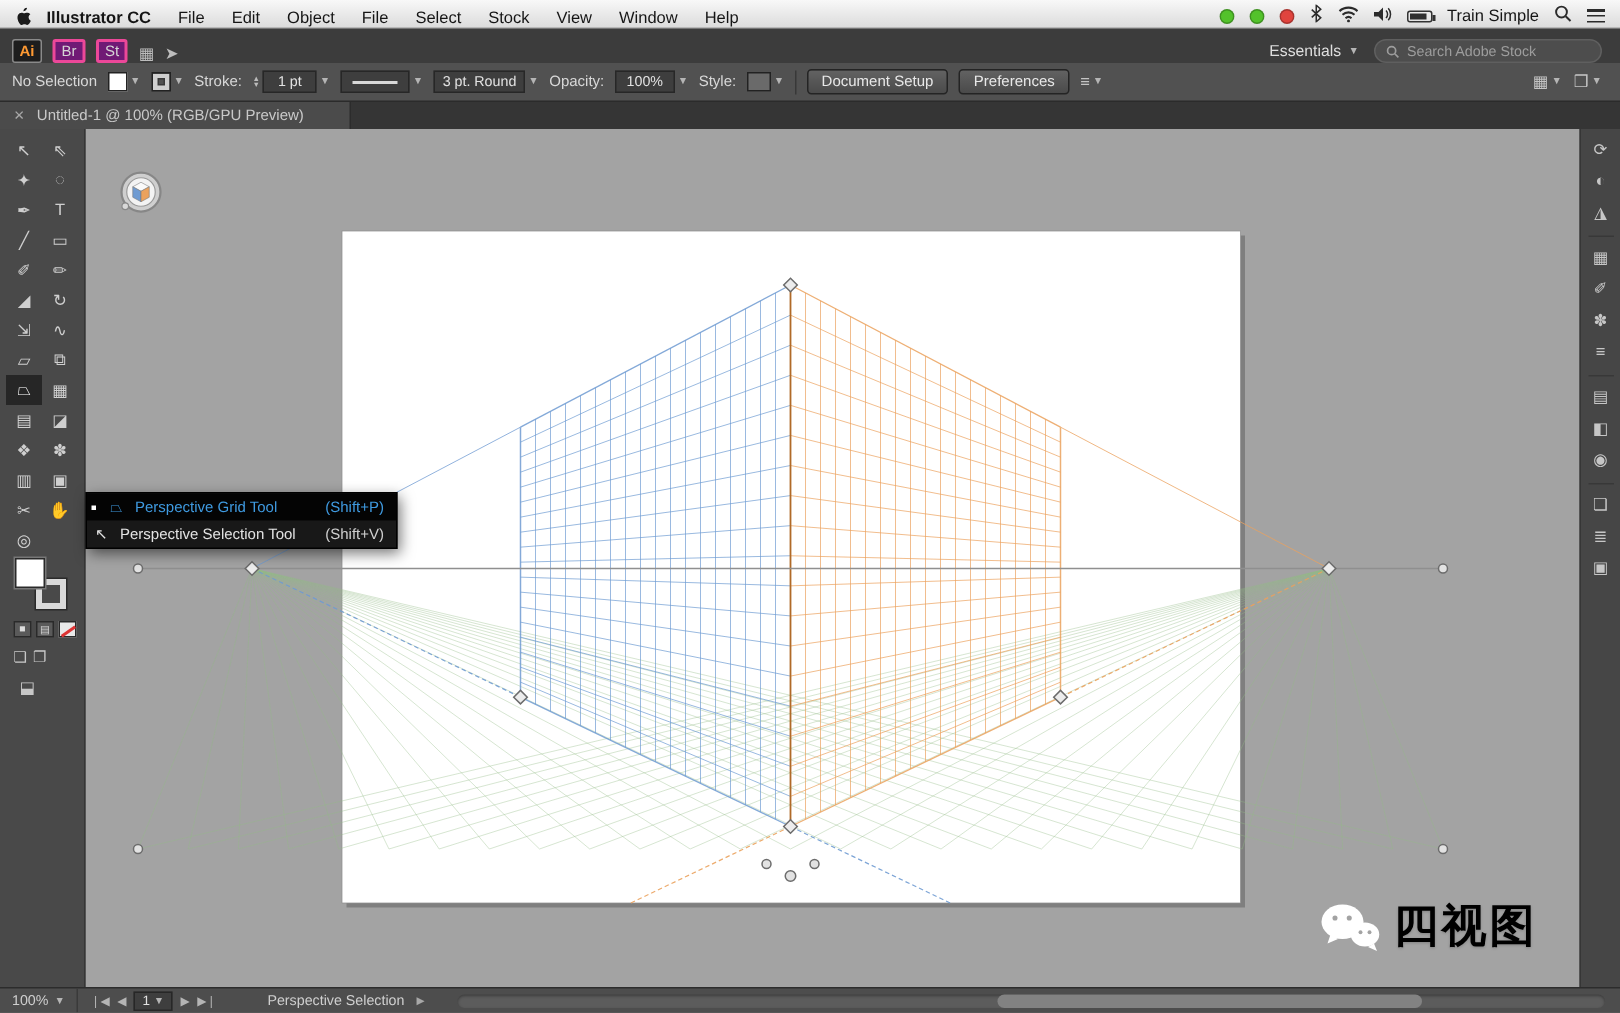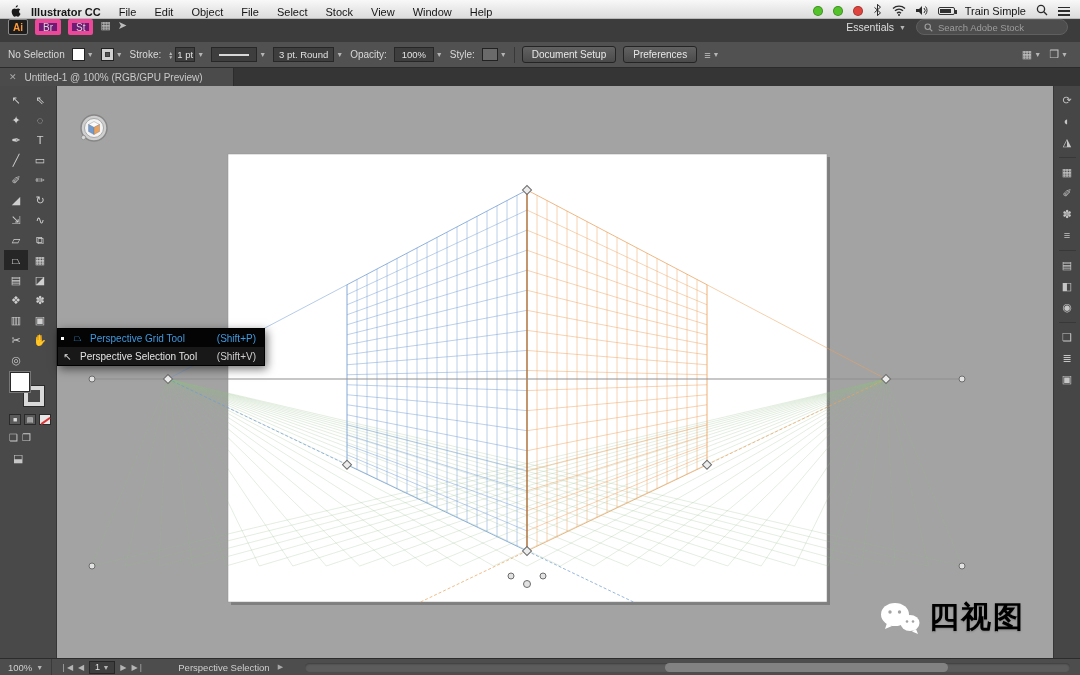--- a/index.html
+++ b/index.html
@@ -13,24 +13,24 @@
   .app-name{font-weight:bold;padding:0 9px}
   .mb-right{margin-left:auto;display:flex;align-items:center;gap:10px}
   .dot{width:10px;height:10px;border-radius:50%;border:1px solid rgba(0,0,0,.25)}
   .battery{width:17px;height:8px;border:1px solid #333;border-radius:2px;position:relative}
   .battery::after{content:"";position:absolute;right:-3px;top:2px;width:2px;height:4px;background:#333}
   .battery .fill{position:absolute;left:1px;top:1px;bottom:1px;width:11px;background:#2f2f2f}
   .hlines{width:12px;height:9px;display:flex;flex-direction:column;justify-content:space-between}
   .hlines span{display:block;height:1.5px;background:#2b2b2b}
 
   
-  .appbar{position:absolute;left:0;top:19px;width:100%;height:23px;background:#3c3c3c;display:flex;align-items:flex-start;gap:7px;padding:0 8px;z-index:40}
+  .appbar{position:absolute;left:0;top:19px;width:100%;height:23px;background:#3c3c3c;display:flex;align-items:flex-end;gap:7px;padding:0 8px;z-index:40}
   .tile{height:16px;min-width:20px;padding:0 4px;display:flex;align-items:center;justify-content:center;font-size:10px;border-radius:2px;color:#d5d5d5}
   .tile.ai{background:#1d1d1d;border:1px solid #8a8a8a;color:#ff9a33;font-weight:bold}
-  .tile.gray{background:#701a75;border:4px solid #ec4899}
+  .tile.gray{background:#701a75;border:2px solid #ec4899}
   .appbar .glyph{color:#bdbdbd;font-size:11px}
   .ab-right{margin-left:auto;display:flex;align-items:center;gap:10px;padding-right:4px}
   .workspace{color:#dedede;font-size:10.5px;display:flex;gap:5px;align-items:center}
   .searchpill{width:152px;height:16px;border-radius:9px;background:#4d4d4d;border:1px solid #5f5f5f;display:flex;align-items:center;gap:5px;padding:0 7px;color:#9d9d9d;font-size:9.5px}
 
   
   .controlbar{position:absolute;left:0;top:42px;width:100%;height:26px;background:#515151;border-bottom:1px solid #2b2b2b;display:flex;align-items:center;gap:7px;padding:0 8px;font-size:10px;color:#d8d8d8;z-index:40}
   .box{background:#3e3e3e;border:1px solid #272727;height:15px;display:flex;align-items:center;justify-content:center;font-size:9.5px;color:#e2e2e2;padding:0 5px;white-space:nowrap}
   .chev{font-size:7px;color:#b5b5b5;line-height:1}
   .dd{display:flex;align-items:center;gap:2px}
@@ -174,21 +174,21 @@
     <span class="dd">
         <span class="swatch stroke"></span>
         <span class="chev">▼</span>
       </span>
     <span>Stroke:</span>
     <span class="dd">
         <span style="display:flex;flex-direction:column;font-size:5px;color:#bbb;line-height:4px">
           <span>▲</span>
           <span>▼</span>
         </span>
-        <span class="box" style="width:20px">1 pt</span>
+        <span class="box" style="width:36px">1 pt</span>
         <span class="chev">▼</span>
       </span>
     <span class="dd">
         <span class="box" style="width:46px">
           <span class="wline"></span>
         </span>
         <span class="chev">▼</span>
       </span>
     <span class="dd">
         <span class="box">3 pt. Round</span>

